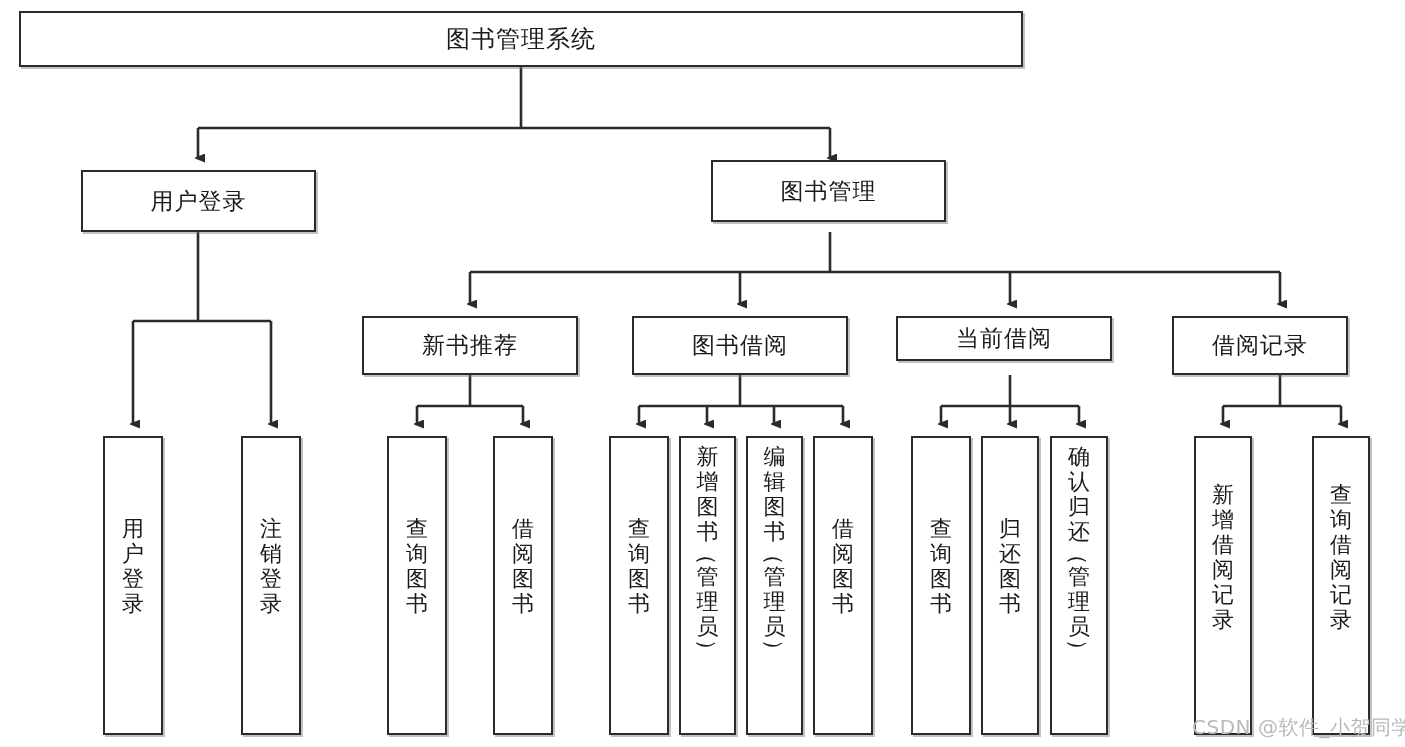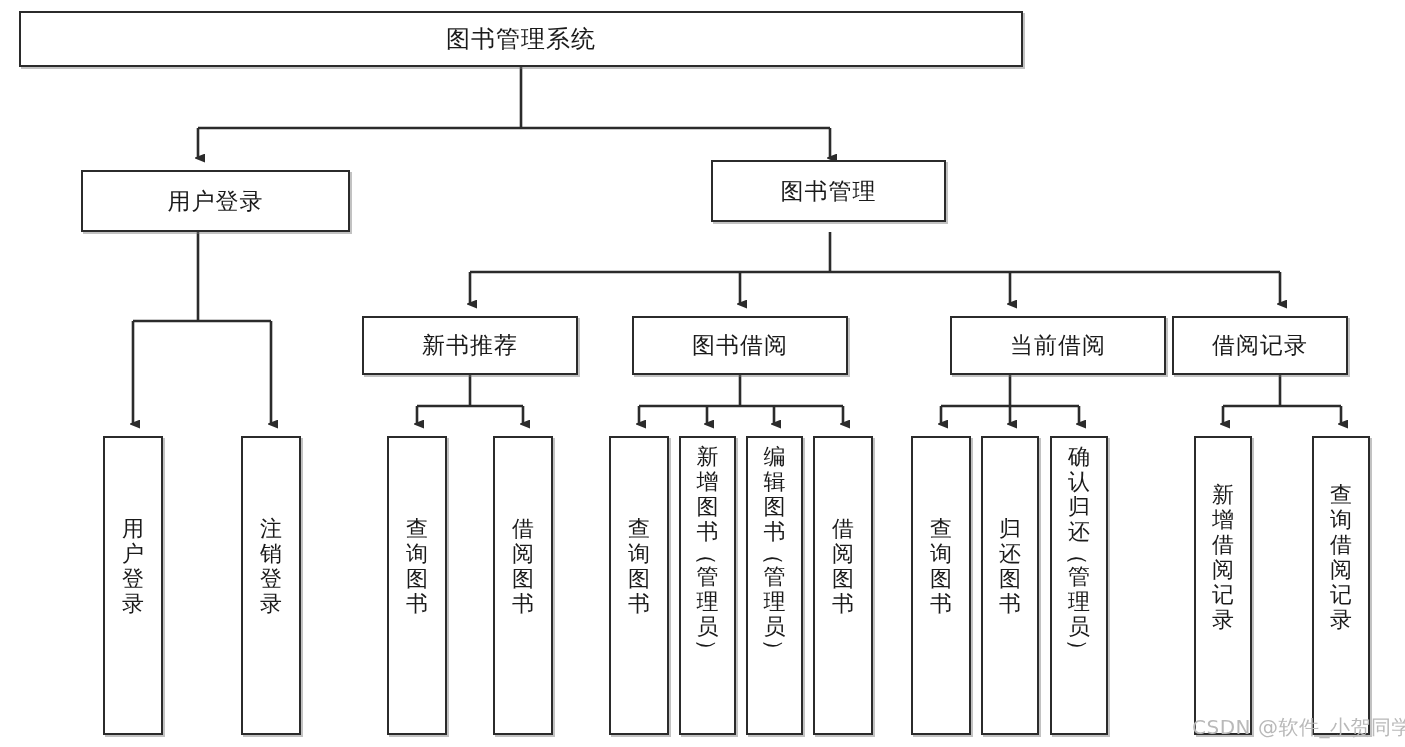--- a/index.html
+++ b/index.html
@@ -118,29 +118,29 @@
 
       <path d="M1280,375 L1280,406"></path>
       <path d="M1223,406 L1341,406"></path>
       <path d="M1223,406 L1223,424" marker-end="url(#arrow)"></path>
       <path d="M1341,406 L1341,424" marker-end="url(#arrow)"></path>
     </g>
   </svg>
 
   <div class="node node-h node-title" style="left:19px; top:11px; width:1004px; height:56px;">图书管理系统</div>
 
-  <div class="node node-h" style="left:81px; top:170px; width:269px; height:62px;">用户登录</div>
+  <div class="node node-h" style="left:81px; top:170px; width:235px; height:62px;">用户登录</div>
 
   <div class="node node-h" style="left:711px; top:160px; width:235px; height:62px;">图书管理</div>
 
   <div class="node node-h" style="left:632px; top:316px; width:216px; height:59px;">图书借阅</div>
 
   <div class="node node-h" style="left:362px; top:316px; width:216px; height:59px;">新书推荐</div>
 
-  <div class="node node-h" style="left:950px; top:316px; width:216px; height:59px;">当前借阅</div>
+  <div class="node node-h" style="left:896px; top:316px; width:216px; height:45px;">当前借阅</div>
 
   <div class="node node-h" style="left:1172px; top:316px; width:176px; height:59px;">借阅记录</div>
 
   <div class="node node-v" style="left:103px; top:436px; width:60px; height:299px;">
     <div class="vtext" style="top:78px;">
         <span>用</span>
         <span>户</span>
         <span>登</span>
         <span>录</span>
       </div>

